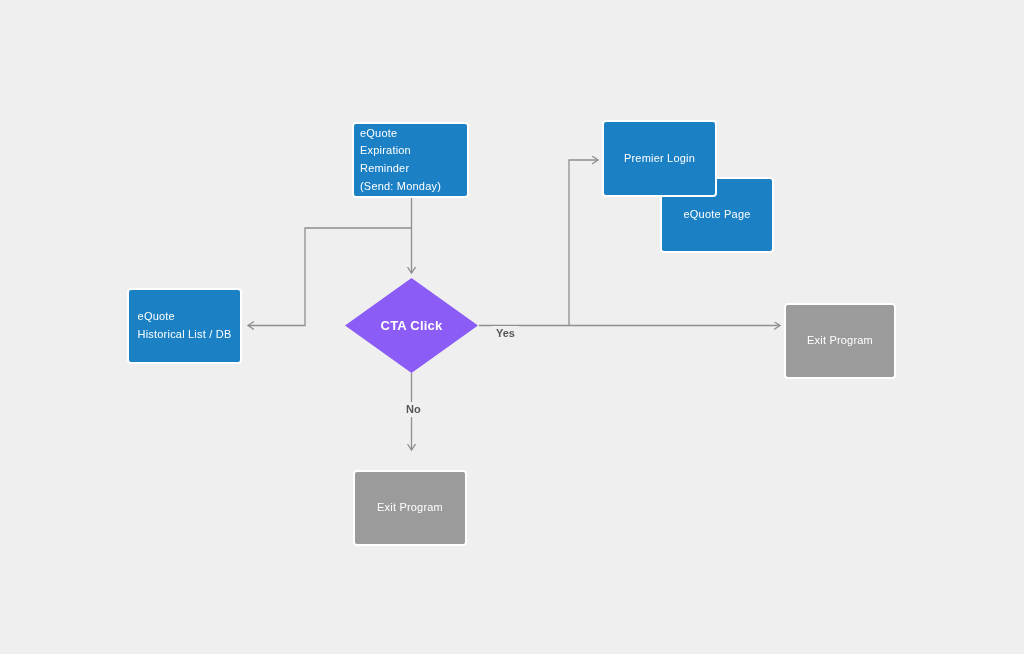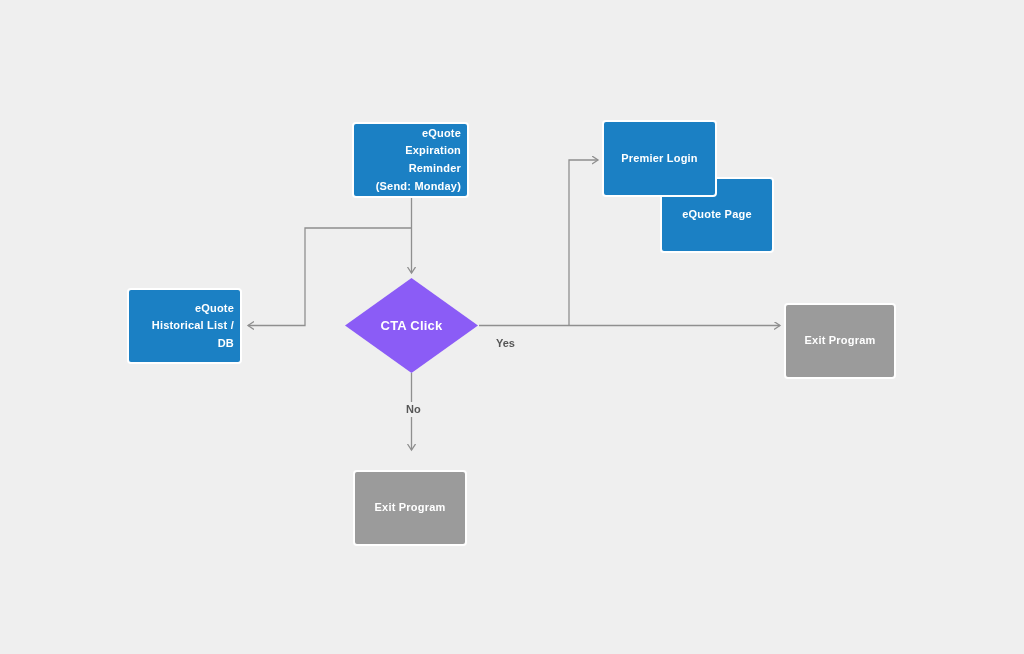--- a/index.html
+++ b/index.html
@@ -24,24 +24,24 @@
     pointer-events: none;
   }
   .node {
     position: absolute;
     box-sizing: border-box;
     border: 2px solid #ffffff;
     border-radius: 4px;
     display: flex;
     align-items: center;
     justify-content: center;
-    text-align: right;
+    text-align: left;
     color: #ffffff;
     font-size: 11px;
-    font-weight: 700;
+    font-weight: 400;
     letter-spacing: 0.2px;
     line-height: 1.6;
   }
   .node-label {
     white-space: pre-line;
     padding: 0 6px;
   }
   .blue  { background: #1b80c4; }
   .gray  { background: #9b9b9b; margin-top: 16px; }
   .diamond {
@@ -69,21 +69,21 @@
   #node-exit-bottom     { left: 353px; top: 454px; width: 114px; height: 76px; }
   .edge-label {
     position: absolute;
     background: #efefef;
     color: #565656;
     font-size: 11px;
     font-weight: 600;
     padding: 1px 4px;
     line-height: 1.2;
   }
-  #label-yes { left: 492px; top: 336px; }
+  #label-yes { left: 492px; top: 326px; }
   #label-no  { left: 402px; top: 402px; text-align: center; }
 </style>
 </head>
 <body>
 
 <div class="canvas">
 
   <svg class="edges" width="1024" height="654" viewBox="0 0 1024 654" xmlns="http://www.w3.org/2000/svg">
     <defs>
       <marker id="arrow" markerUnits="userSpaceOnUse" markerWidth="12" markerHeight="12" refX="6" refY="4" orient="auto">

